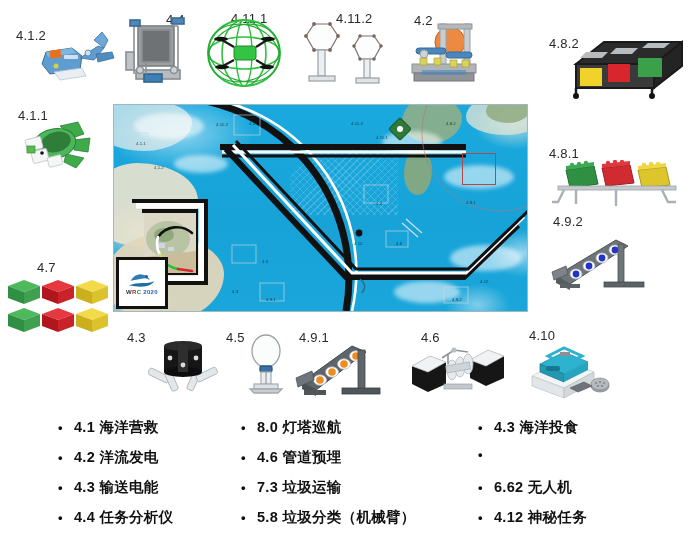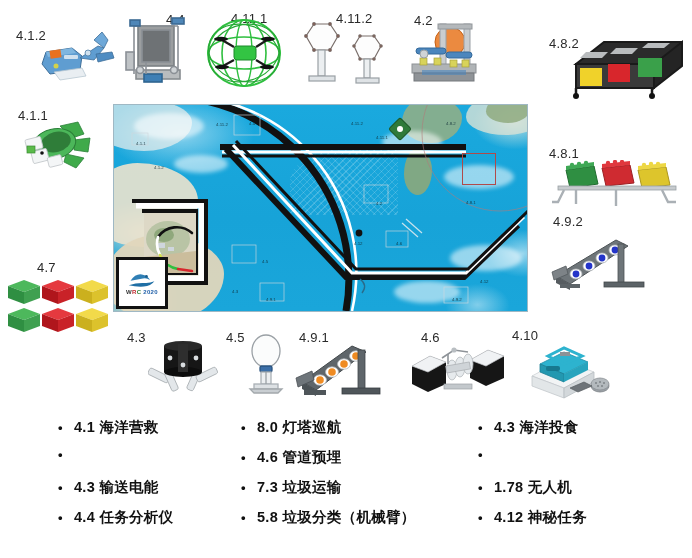--- a/index.html
+++ b/index.html
@@ -71,21 +71,21 @@
   <div class="lbl" style="left:414px;top:13px;">4.2</div>
   <div class="lbl" style="left:549px;top:36px;">4.8.2</div>
   <div class="lbl" style="left:18px;top:108px;">4.1.1</div>
   <div class="lbl" style="left:549px;top:146px;">4.8.1</div>
   <div class="lbl" style="left:553px;top:214px;">4.9.2</div>
   <div class="lbl" style="left:37px;top:260px;text-align:right;">4.7</div>
   <div class="lbl" style="left:127px;top:330px;">4.3</div>
   <div class="lbl" style="left:226px;top:330px;">4.5</div>
   <div class="lbl" style="left:299px;top:330px;">4.9.1</div>
   <div class="lbl" style="left:421px;top:330px;">4.6</div>
-  <div class="lbl" style="left:512px;top:328px;">4.10</div>
+  <div class="lbl" style="left:529px;top:328px;">4.10</div>
 
   <svg class="model" style="left:36px;top:28px;" width="82" height="58" viewBox="0 0 82 58">
     <g>
       <path d="M6 36 L10 24 L36 20 L46 28 L44 42 L14 46 Z" fill="#5f9dd1" stroke="#3f6f99" stroke-width="1"></path>
       <path d="M10 24 L36 20 L40 25 L12 29 Z" fill="#7fb6e0"></path>
       <rect x="14" y="22" width="11" height="8" fill="#e8711f" transform="rotate(-8 20 26)"></rect>
       <path d="M44 30 L62 18 L68 20 L58 32 Z" fill="#5f9dd1" stroke="#3f6f99" stroke-width=".8"></path>
       <path d="M58 12 L66 4 L72 12 L68 20 Z" fill="#6ea8d8" stroke="#3f6f99" stroke-width=".8"></path>
       <path d="M60 26 L76 24 L78 30 L62 34 Z" fill="#4e8cc2" stroke="#3f6f99" stroke-width=".8"></path>
       <circle cx="52" cy="25" r="3" fill="#cfe0ee" stroke="#4a7ca6" stroke-width=".8"></circle>
@@ -521,20 +521,21 @@
 
   <div class="legend">
 
     <div class="lcol c-1">
       <div class="li">
         <span class="bul">•</span>
         <span class="txt">4.1 海洋营救</span>
       </div>
       <div class="li">
         <span class="bul">•</span>
+        <span class="txt">4.2 洋流发电</span>
       </div>
       <div class="li">
         <span class="bul">•</span>
         <span class="txt">4.3 输送电能</span>
       </div>
       <div class="li">
         <span class="bul">•</span>
         <span class="txt">4.4 任务分析仪</span>
       </div>
     </div>
@@ -561,21 +562,21 @@
     <div class="lcol c-3">
       <div class="li">
         <span class="bul">•</span>
         <span class="txt">4.3 海洋投食</span>
       </div>
       <div class="li">
         <span class="bul">•</span>
       </div>
       <div class="li">
         <span class="bul">•</span>
-        <span class="txt">1.78 无人机</span>
+        <span class="txt">6.62 无人机</span>
       </div>
       <div class="li">
         <span class="bul">•</span>
         <span class="txt">4.12 神秘任务</span>
       </div>
     </div>
 
   </div>
 </div>
 

